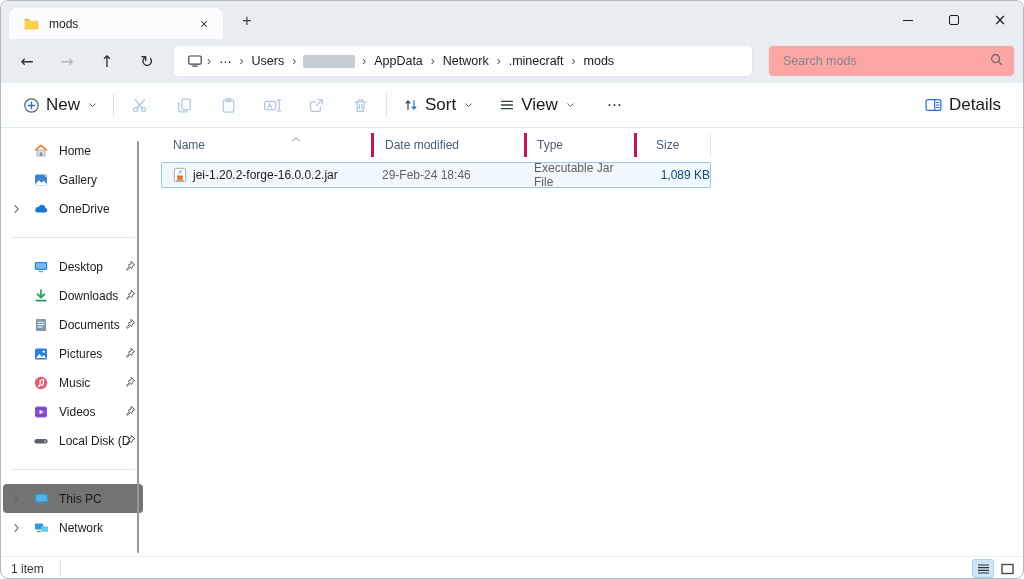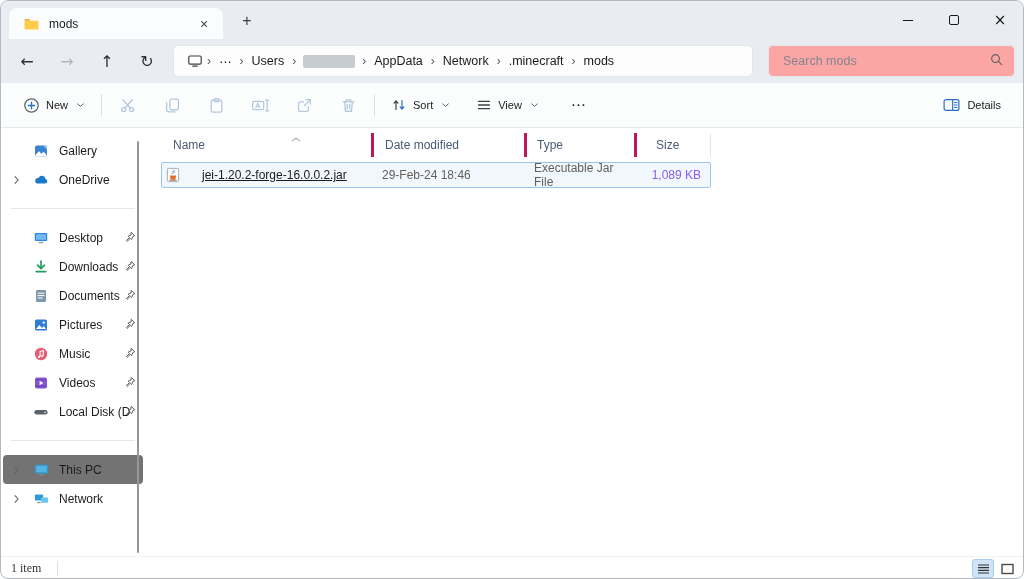--- a/index.html
+++ b/index.html
@@ -38,21 +38,21 @@
   .searchbox{ margin-left:15px; flex:1; height:32px; background:#fca5a5; border:1px solid #e3e6ea;
               border-radius:5px; display:flex; align-items:center; padding:0 10px 0 14px; }
   .searchbox input{ border:none; outline:none; background:transparent; flex:1; font-family:inherit;
                     font-size:12.5px; color:#1b1b1b; }
   .searchbox input::placeholder{ color:#82878e; }
 
   
   .toolbar{ height:45px; background:#fcfdfd; display:flex; align-items:center; padding:0 14px;
             border-bottom:1px solid #e4e7eb; }
   .tool-btn{ display:flex; align-items:center; gap:6px; padding:6px 8px; border-radius:4px; color:#1b1b1b;
-             font-size:11px; white-space:nowrap; }
+             font-size:17px; white-space:nowrap; }
   .tool-icon-btn{ width:36px; height:32px; display:flex; align-items:center; justify-content:center; border-radius:4px; }
   .tool-sep{ width:1px; height:22px; background:#dcdfe3; margin:0 8px; }
   .chev{ display:inline-flex; margin-left:2px; }
   .more-dots{ font-size:15px; letter-spacing:1px; color:#1b1b1b; padding:0 10px; }
   .spacer{ flex:1; }
 
   
   .bodyrow{ display:flex; height:428px; background:#fff; }
   .sidebar{ width:148px; position:relative; padding-top:8px; flex:none; }
   .side-item{ height:29px; display:flex; align-items:center; margin:0 6px 0 2px; padding-left:4px;
@@ -68,28 +68,28 @@
   .content{ flex:1; padding-left:12px; position:relative; }
   .hdr-row{ display:flex; height:24px; margin-top:5px; color:#4a5b75; position:relative; }
   .hdr-cell{ display:flex; align-items:center; padding-left:12px; font-size:12px; position:relative; }
   .hdr-cell + .hdr-cell{ border-left:3px solid #be185d; }
   .hdr-cell:last-child{ border-right:1px solid #e1e5ea; }
   .sort-caret{ position:absolute; left:130px; top:-2px; }
   .c-name{ width:210px; } .c-date{ width:153px; } .c-type{ width:110px; } .c-size{ width:77px; }
 
   .file-row{ display:flex; align-items:center; height:26px; margin-top:5px; width:550px;
              border:1px solid #9cc5ea; background:#f0f7fd; border-radius:2px; }
-  .f-name{ width:209px; display:flex; align-items:center; padding-left:3px; gap:21px;text-decoration:underline; }
+  .f-name{ width:209px; display:flex; align-items:center; padding-left:10px; gap:5px; }
   .f-name span{ color:#1b1b1b; font-size:12px; white-space:nowrap; }
   .f-date{ width:153px; padding-left:11px; color:#63605c; font-size:12px; }
   .f-type{ width:110px; padding-left:10px; color:#63605c; font-size:12px; }
-  .f-size{ width:76px; text-align:right; padding-right:9px; color:#8b5cf6; font-size:12px; }
+  .f-size{ width:76px; text-align:right; color:#0c4a6e; font-size:12px; }
 
   
-  .statusbar{ height:24px; display:flex; align-items:center; padding:0 8px; border-top:1px solid #eef0f2; position:relative;font-family:Liberation Serif, serif; }
+  .statusbar{ height:24px; display:flex; align-items:center; padding:0 8px; border-top:1px solid #eef0f2; position:relative; }
   .status-count{ color:#333; font-size:12px; padding-left:2px; }
   .status-sep{ width:1px; height:15px; background:#dcdfe3; margin-left:16px; }
   .view-toggles{ position:absolute; right:5px; top:2px; display:flex; gap:2px; }
   .vt-btn{ width:22px; height:19px; display:flex; align-items:center; justify-content:center; border-radius:3px;
            border:1px solid transparent; }
   .vt-btn.active{ background:#cfe4f6; border-color:#a9cdec; }
 </style>
 </head>
 <body>
 
@@ -257,20 +257,31 @@
           <path d="M11.9 5.6h2.7M11.9 8h2.7M11.9 10.4h2.7" stroke-width="1"></path>
         </svg>
       <span>Details</span>
     </div>
   </div>
 
   <div class="bodyrow">
 
     <div class="sidebar">
 
+      <div class="side-item">
+        <span class="side-chev"></span>
+        <span class="side-icon">
+            <svg width="16" height="16" viewBox="0 0 16 16">
+              <path d="M4 7.2h8V13H4z" fill="#dde2e7" stroke="#9aa1a8" stroke-width=".8"></path>
+              <rect x="6.7" y="9.4" width="2.6" height="3.6" fill="#8a939b"></rect>
+              <path d="M2.2 7.4 8 2.3l5.8 5.1" fill="none" stroke="#e8821e" stroke-width="1.7" stroke-linejoin="round"></path>
+            </svg>
+          </span>
+        <span class="side-label">Home</span>
+      </div>
 
       <div class="side-item">
         <span class="side-chev"></span>
         <span class="side-icon">
             <svg width="16" height="16" viewBox="0 0 16 16">
               <rect x="2" y="2.5" width="12" height="11" rx="2" fill="#3b82d0"></rect>
               <path d="M2.5 11.8 6 8.2l2.4 2.5 2.2-2 2.9 3.1v.2c0 .9-.7 1.5-1.5 1.5H4c-.8 0-1.5-.6-1.5-1.5z" fill="#fff"></path>
               <path d="M14 2.5v4L9.8 2.5z" fill="#9cc3ec"></path>
             </svg>
           </span>

